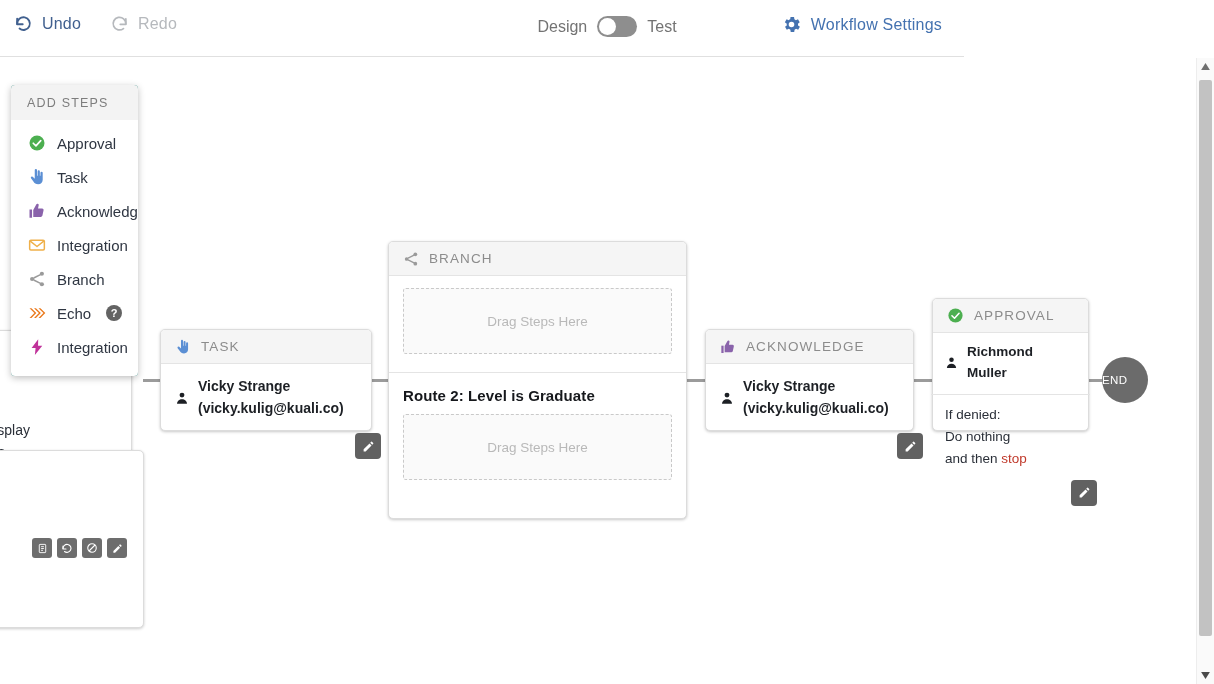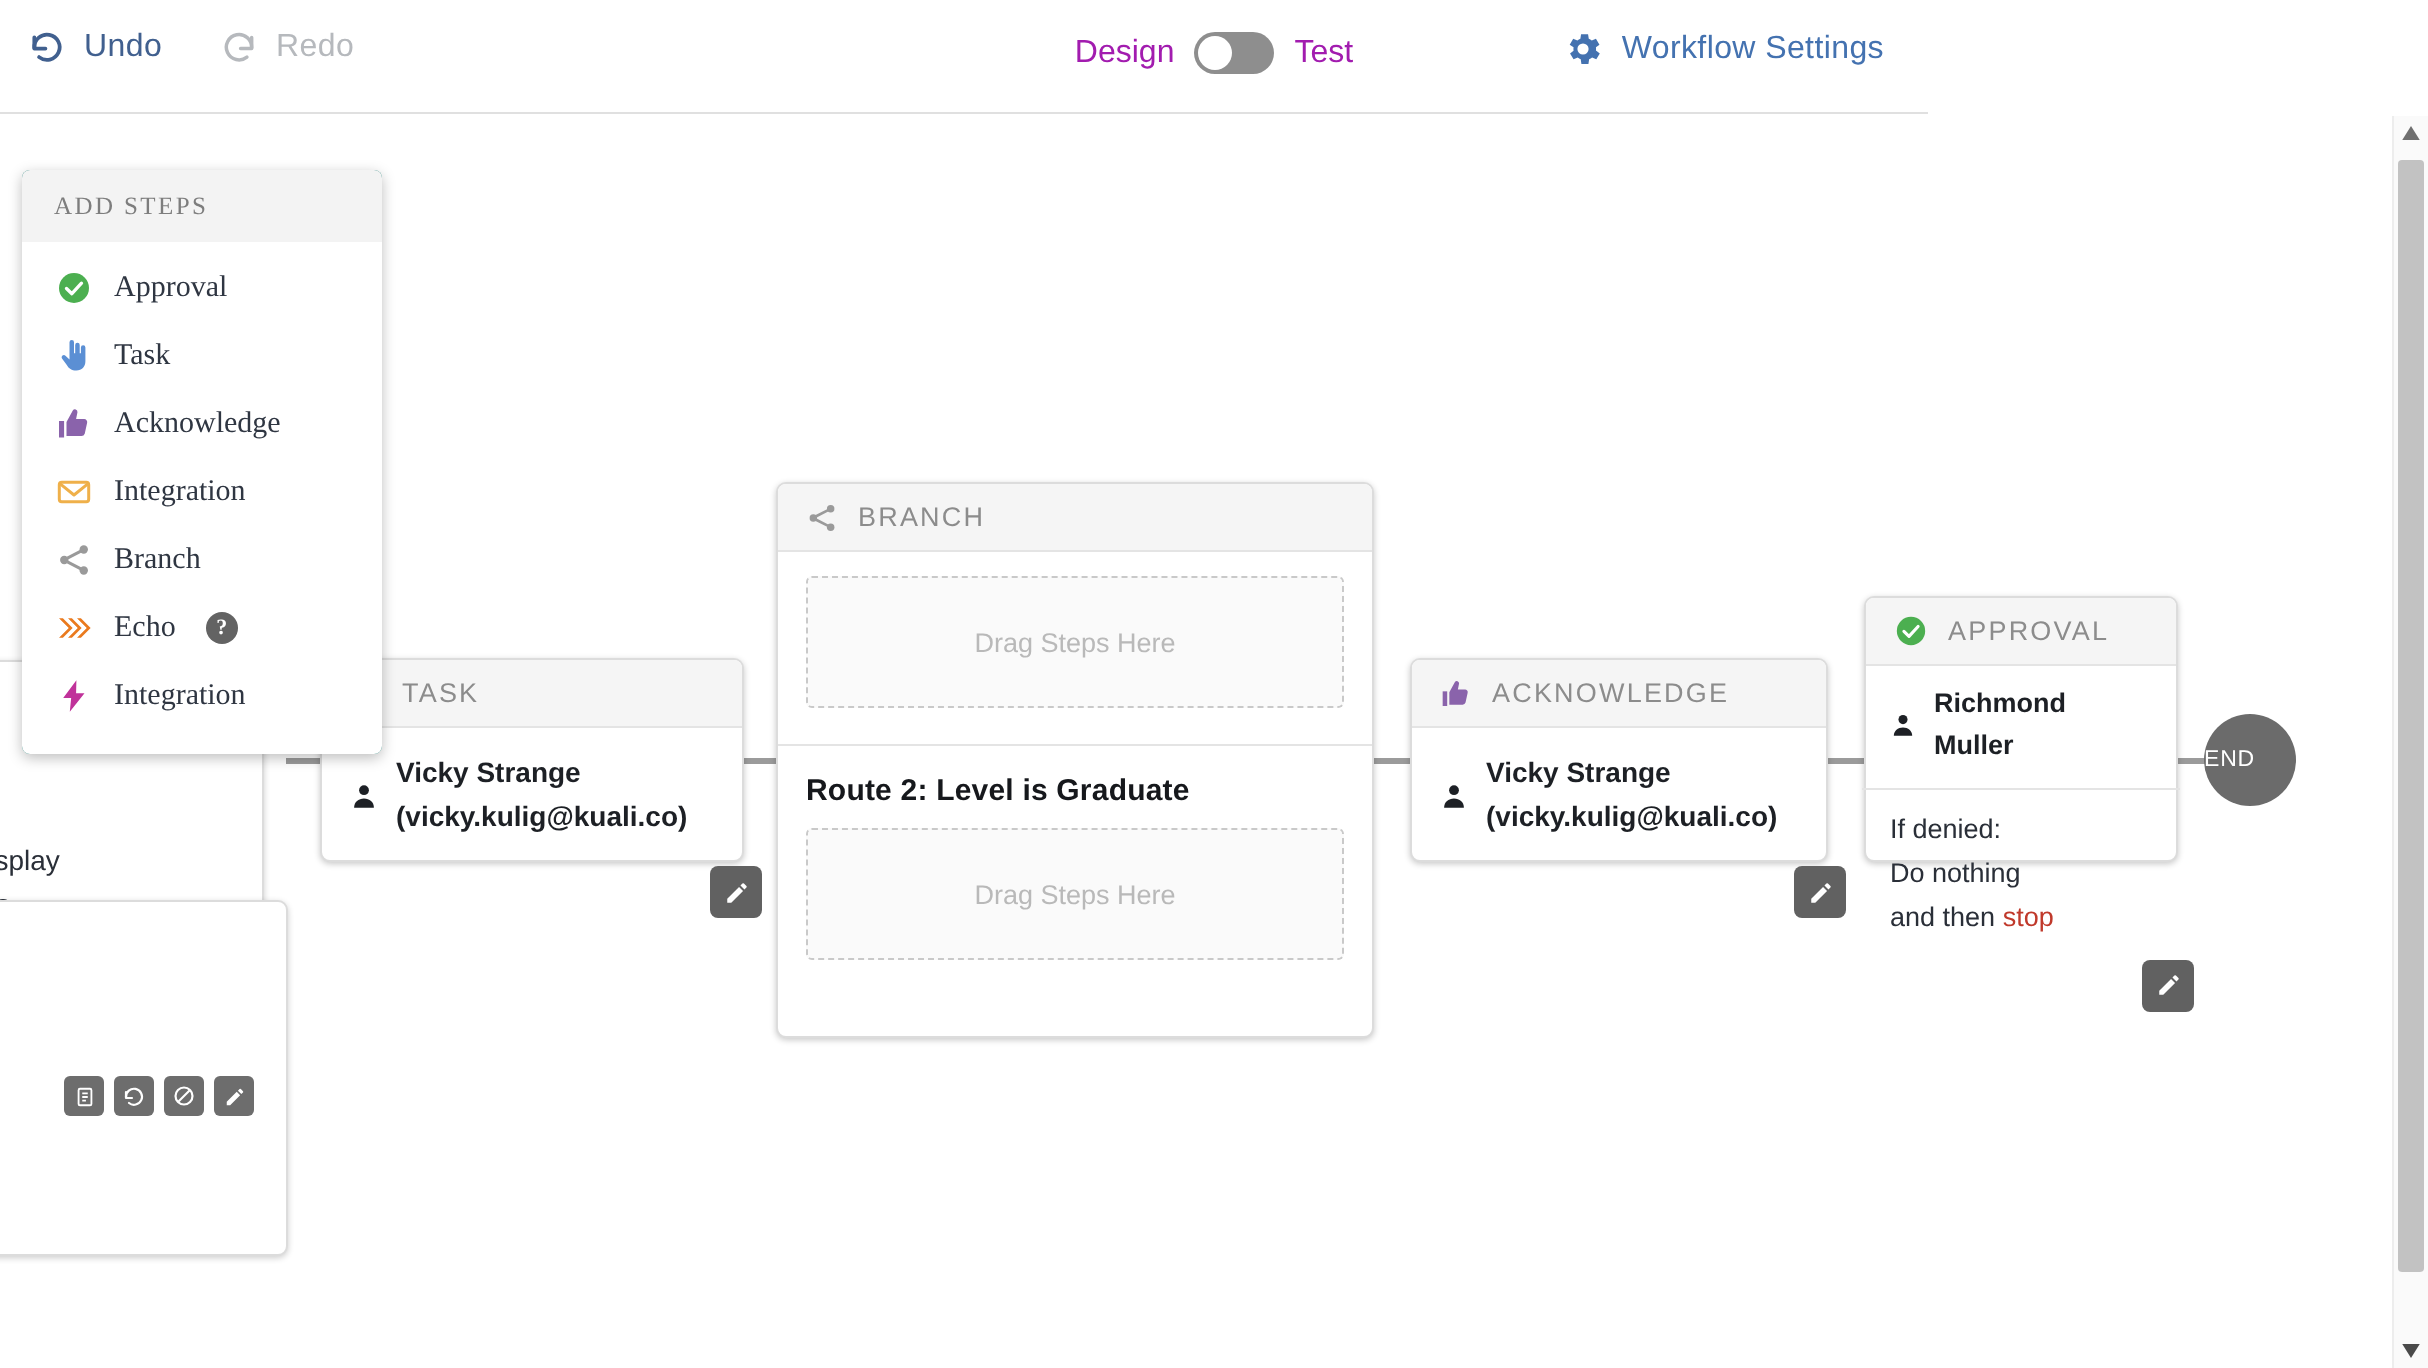--- a/index.html
+++ b/index.html
@@ -27,21 +27,21 @@
     cursor: pointer; user-select: none;
   }
   .tb-undo { left: 14px; color: #41608f; }
   .tb-redo { left: 110px; color: #b6b9bd; cursor: default; }
   .tb-settings { right: 22px; color: #4472b0; }
   .tb-ico { display: inline-flex; align-items: center; justify-content: center; }
 
   .toggle-wrap {
     position: absolute; left: 0; top: 16px; width: 1214px;
     display: flex; align-items: center; justify-content: center; gap: 10px;
-    font-size: 16px; color: #a21caf;
+    font-size: 16px; color: #737373;
   }
   .toggle-track {
     width: 40px; height: 21px; border-radius: 11px;
     background: #8e8e8e; position: relative; cursor: pointer;
     flex: 0 0 auto;
   }
   .toggle-knob {
     position: absolute; left: 2px; top: 2px;
     width: 17px; height: 17px; border-radius: 50%;
     background: #ffffff;
@@ -133,27 +133,26 @@
   .clip-text { font-size: 14px; color: #2a2f38; line-height: 1.6; padding: 10px 12px; }
   .clip-actions { position: absolute; display: flex; gap: 5px; }
   .act-btn {
     width: 20px; height: 20px; border-radius: 3px; background: #6d6d6d;
     display: flex; align-items: center; justify-content: center; cursor: pointer;
   }
 
   
   .panel {
     position: absolute; left: 11px; top: 85px;
-    width: 180px;
+    width: 127px;
     background: #0f766e;
     border-radius: 4px;
     box-shadow: 0 2px 7px rgba(0,0,0,.26);
     overflow: hidden;
     z-index: 40;
-    font-family: Liberation Serif, serif;
   }
   .panel-head {
     background: #f3f3f3;
     padding: 11px 16px 10px 16px;
     font-size: 12.5px; letter-spacing: 1.2px; color: #7d7d7d;
   }
   .panel-list { padding: 6px 0 12px 0; background: #fff; }
   .panel-item {
     display: flex; align-items: center; gap: 11px;
     padding: 8px 16px; cursor: pointer;

